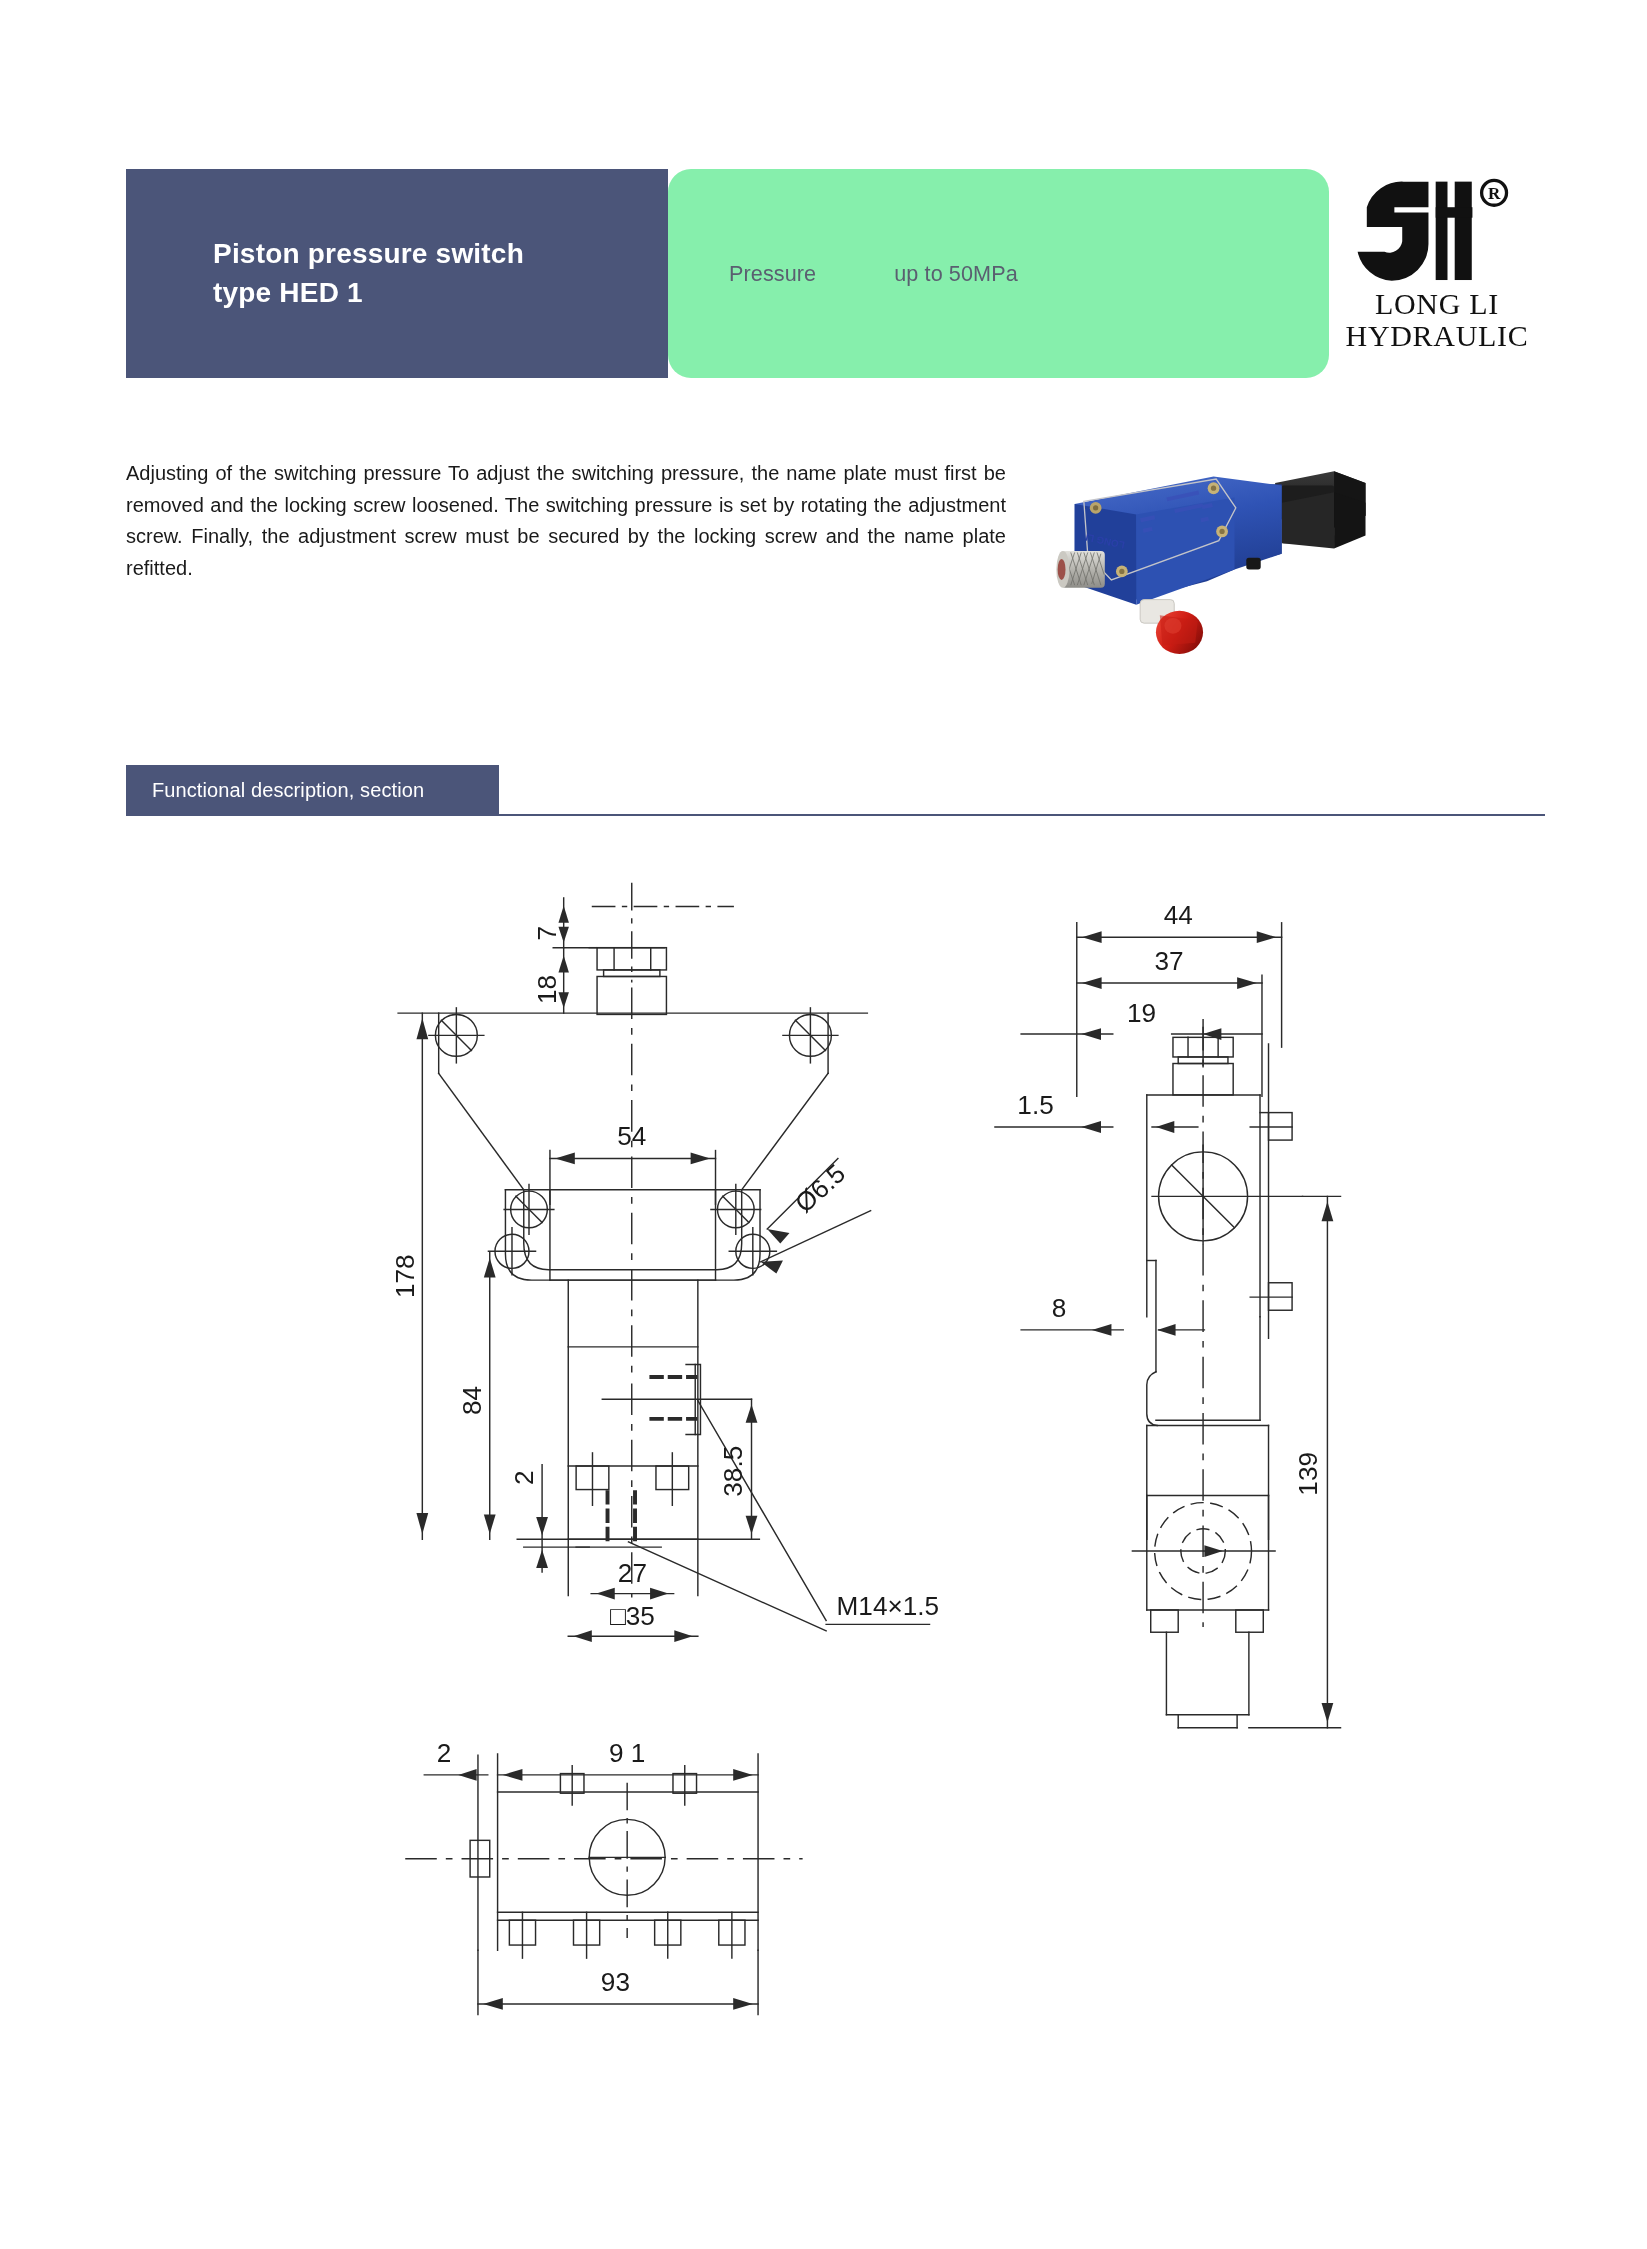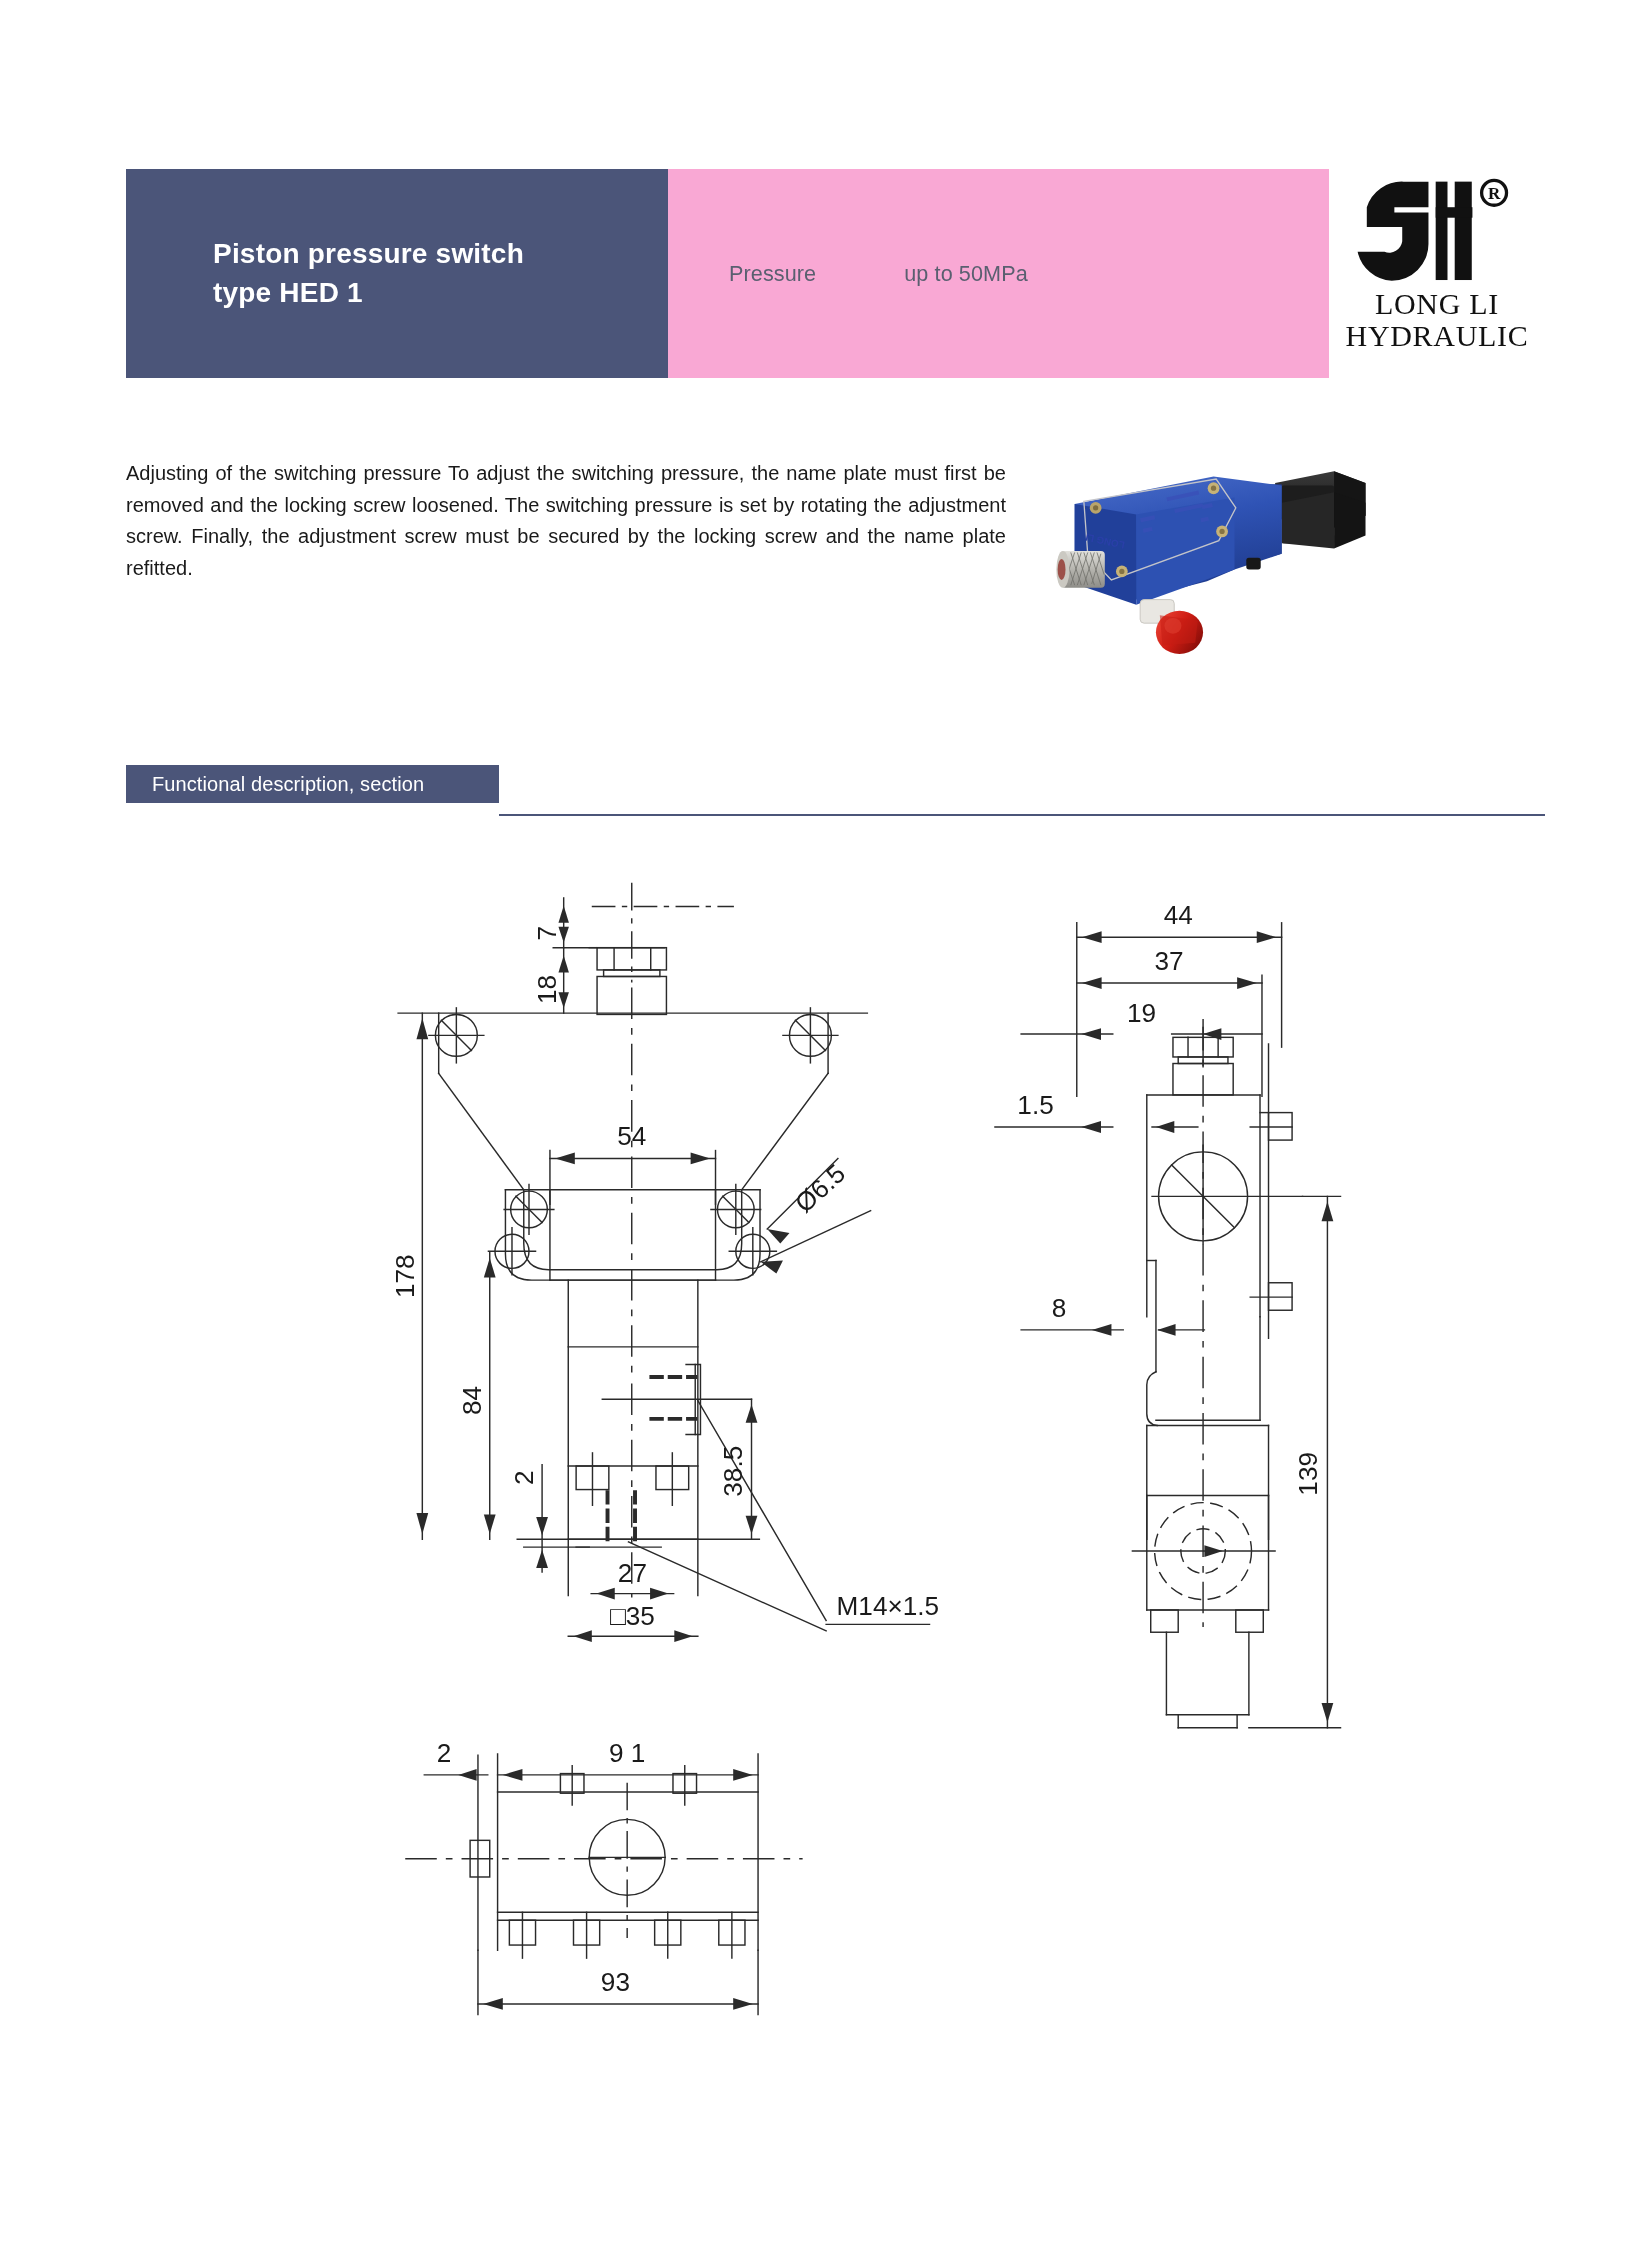--- a/index.html
+++ b/index.html
@@ -20,24 +20,25 @@
     width:542px; background:#4b5579;
     display:flex; flex-direction:column; justify-content:center;
     padding-left:87px; box-sizing:border-box;
   }
   #title-block .tl{
     color:#ffffff; font-size:28px; font-weight:bold;
     line-height:1.38; letter-spacing:0.2px;
     font-family:"Liberation Sans", sans-serif;
   }
   #spec-panel{
-    flex:1; background:#f9a8d4;
+    flex:1; background:#86efac;
     display:flex; align-items:center;
     padding-left:61px; box-sizing:border-box;
-    gap:10px;
+    gap:0px;
+    border-radius:23px;
   }
   #spec-panel .sp-label{
     color:#5a5f70; font-size:21.6px; letter-spacing:0.1px;
     font-family:"Liberation Sans", sans-serif;
   }
   #spec-panel .sp-value{
     color:#5a5f70; font-size:21.6px; letter-spacing:0.1px;
     margin-left:78px;
     font-family:"Liberation Sans", sans-serif;
   }
@@ -68,21 +69,21 @@
   #intro p.p2{text-align:justify;}
 
   #product-photo{
     position:absolute; left:1038px; top:445px;
     width:357px; height:226px;
   }
 
   
   #section-bar{
     position:absolute; left:126px; top:765px;
-    width:373px; height:38px; background:#4b5579;
+    width:373px; height:51px; background:#4b5579;
     display:flex; align-items:center; padding-left:26px;
     box-sizing:border-box;
   }
   #section-bar .sb-text{
     color:#ffffff; font-size:20px; letter-spacing:0.1px;
     font-family:"Liberation Sans", sans-serif;
   }
   #section-rule{
     position:absolute; left:499px; top:814px;
     width:1046px; height:2px; background:#4b5579;

